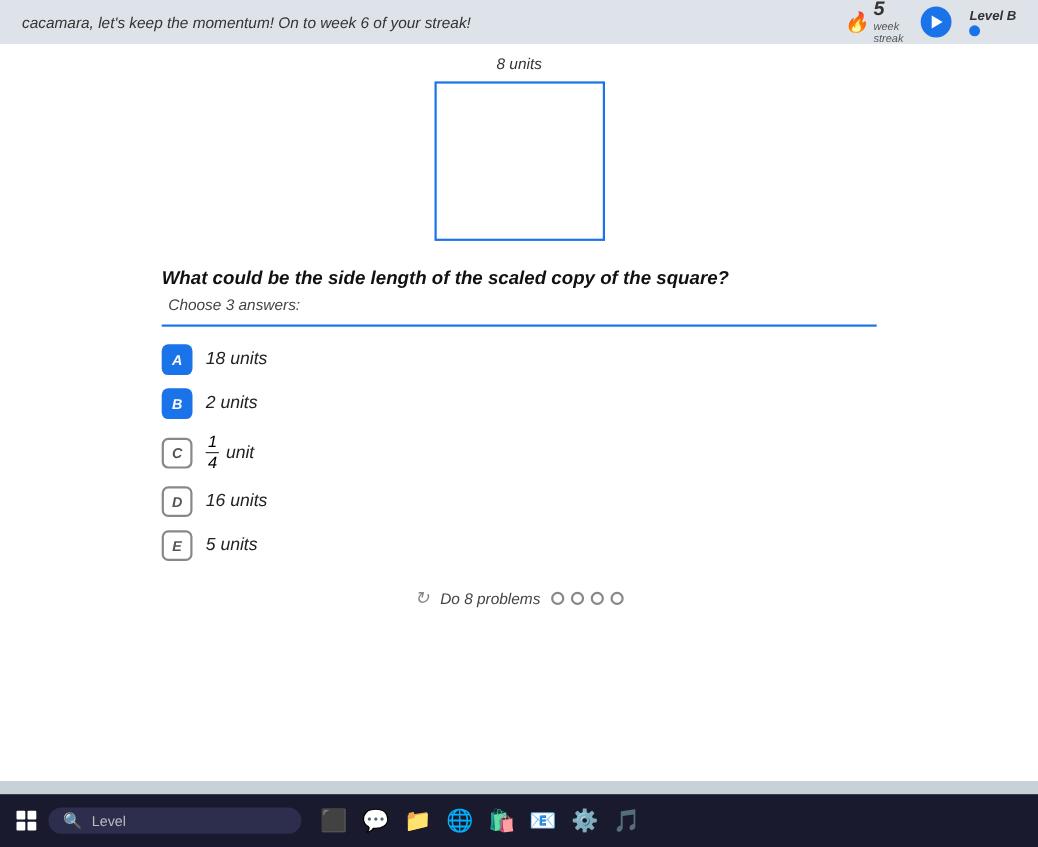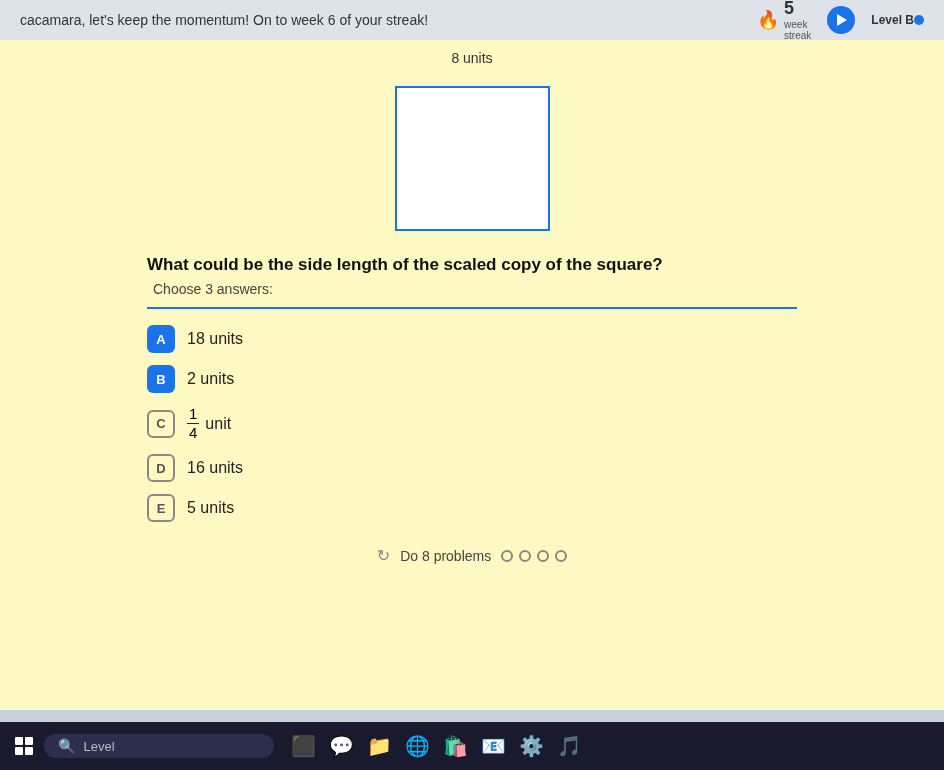--- a/index.html
+++ b/index.html
@@ -9,25 +9,26 @@
       background: #c8d0d8;
       font-family: 'Segoe UI', Arial, sans-serif;
       overflow: hidden;
       position: relative;
     }
 
     
     .main-content {
       width: 944px;
       height: 710px;
-      background: #fef9c3;
+      background: #ffffff;
       position: relative;
       display: flex;
       flex-direction: column;
       align-items: center;
+      font-style: italic;
     }
 
     
     .top-bar {
       width: 100%;
       height: 40px;
       background: #dde3e9;
       display: flex;
       align-items: center;
       justify-content: space-between;
@@ -88,21 +89,21 @@
     .play-btn::after {
       content: '';
       border-left: 10px solid white;
       border-top: 6px solid transparent;
       border-bottom: 6px solid transparent;
       margin-left: 2px;
     }
 
     .level-badge {
       display: flex;
-      flex-direction: row;
+      flex-direction: column;
       align-items: flex-start;
       font-size: 12px;
       color: #333;
       font-weight: 600;
     }
 
     .level-dot {
       width: 10px;
       height: 10px;
       background: #1a73e8;
@@ -116,21 +117,21 @@
       max-width: 700px;
       padding: 10px 20px;
       display: flex;
       flex-direction: column;
       align-items: center;
     }
 
     .square-label {
       font-size: 14px;
       color: #333;
-      margin-bottom: 20px;
+      margin-bottom: 8px;
       align-self: center;
     }
 
     .square-figure {
       width: 155px;
       height: 145px;
       border: 2px solid #1a73e8;
       background: white;
       margin-bottom: 24px;
     }

